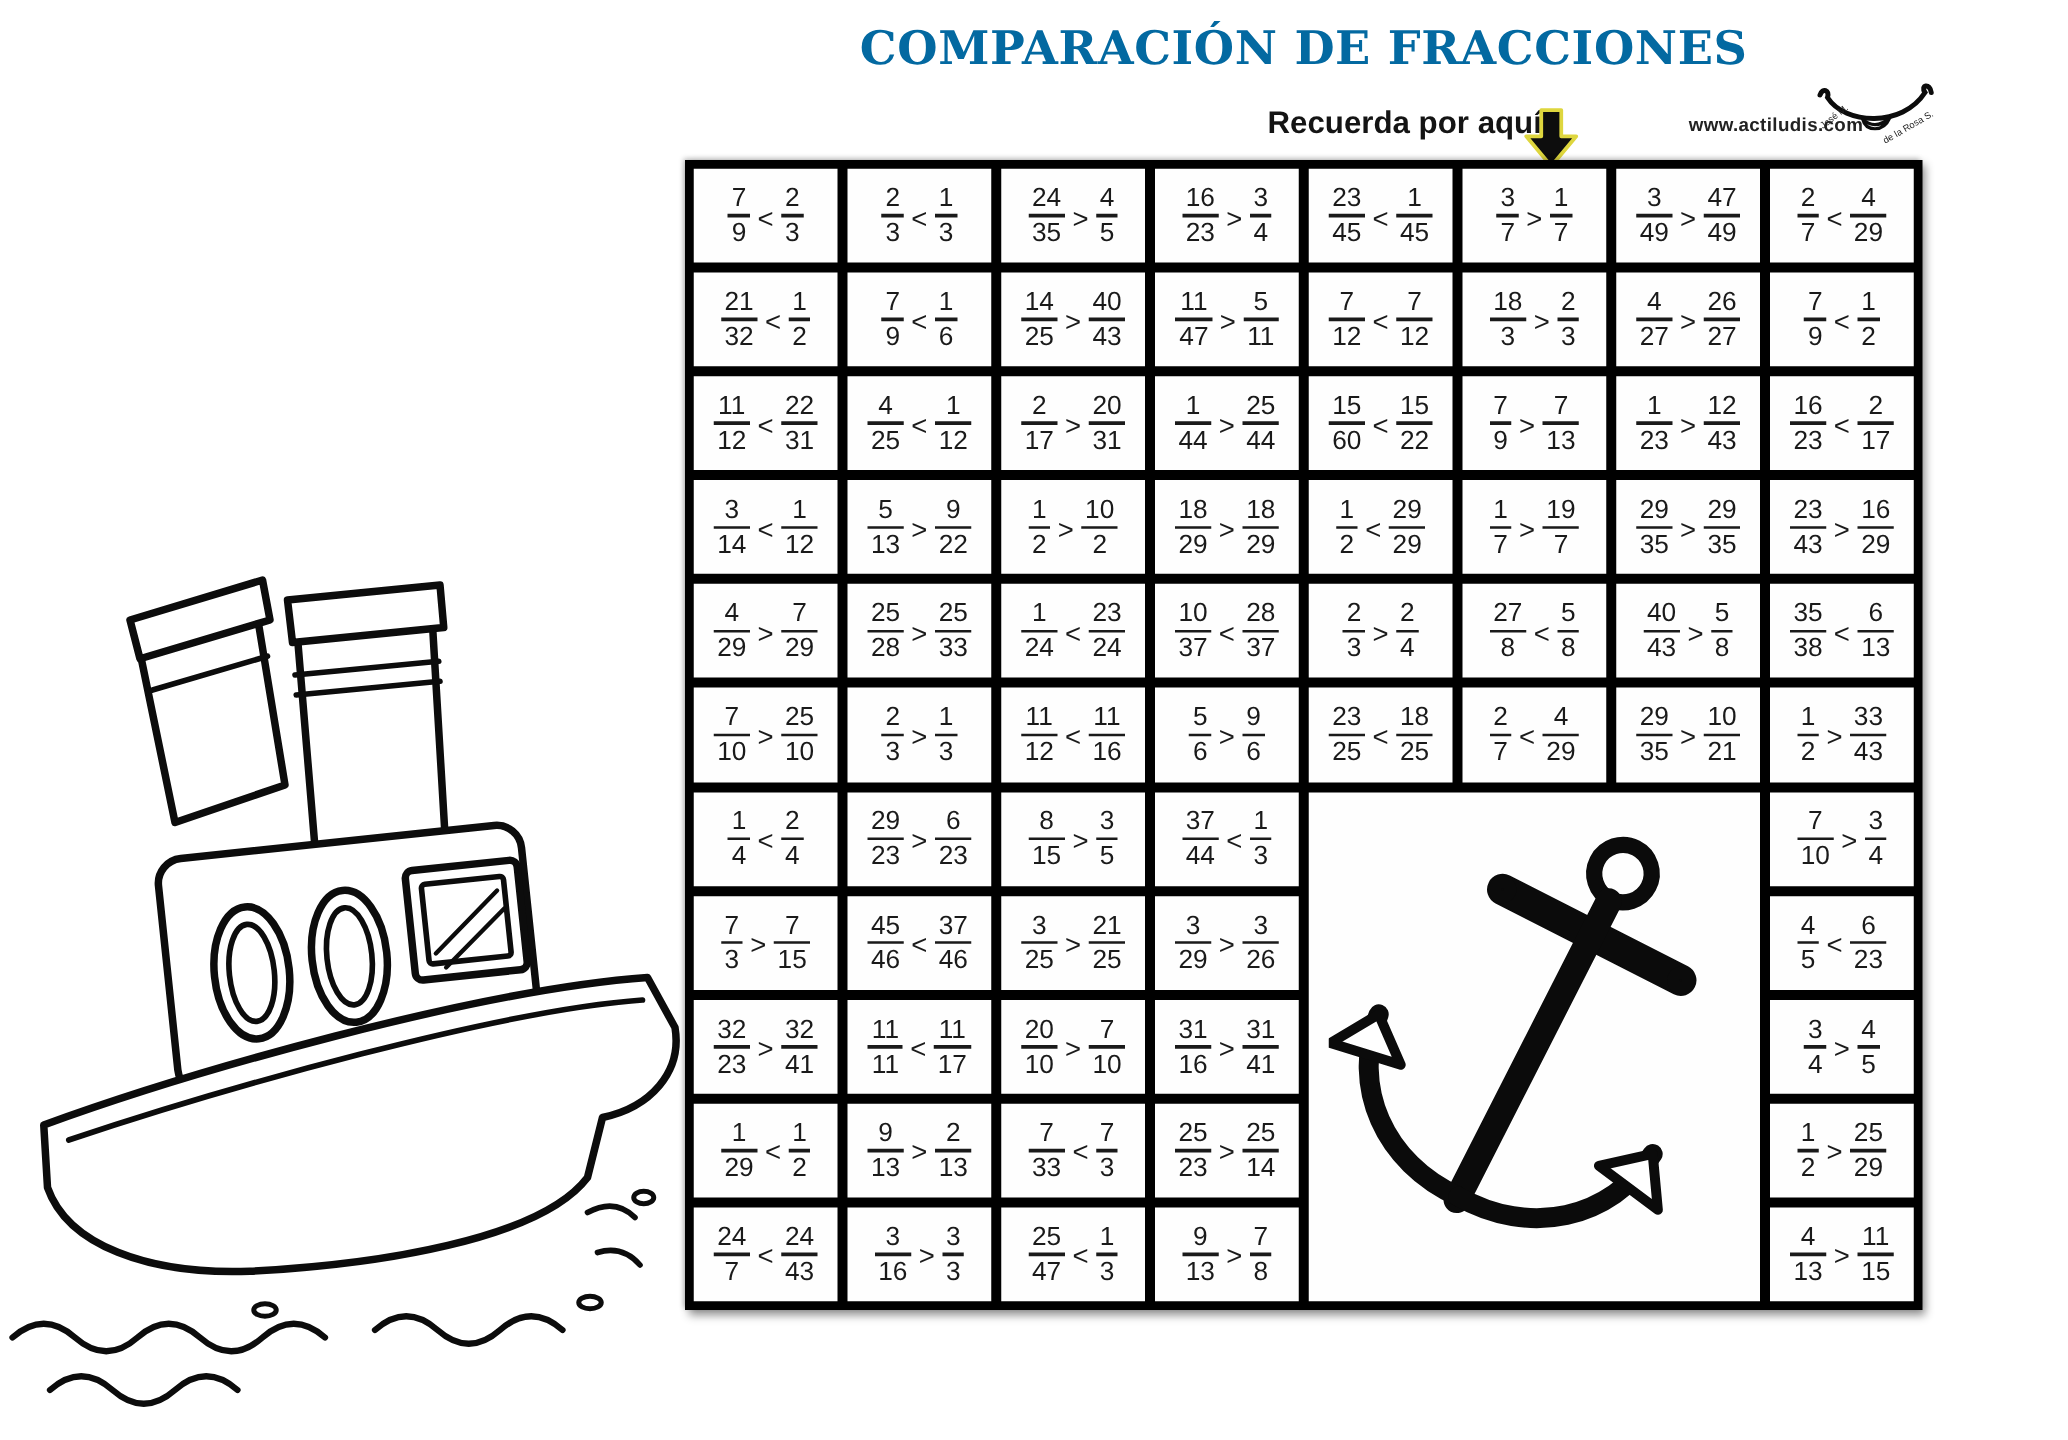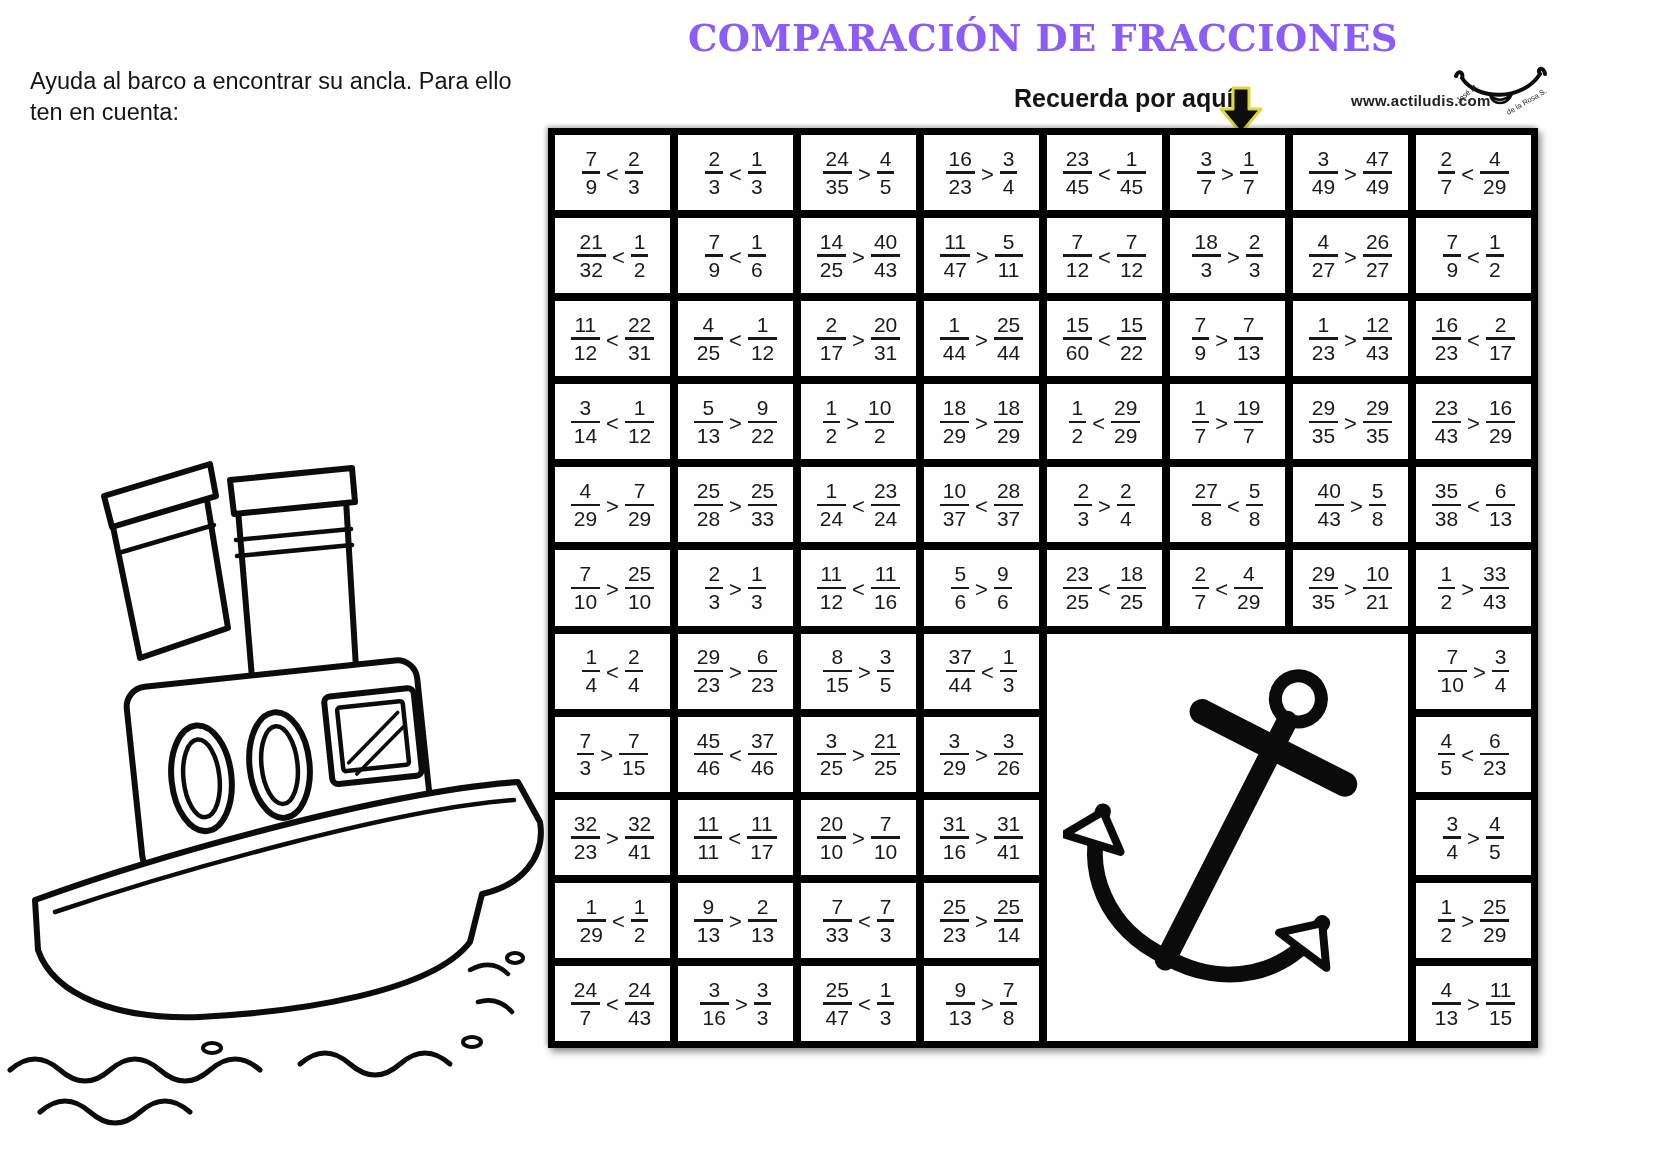--- a/index.html
+++ b/index.html
@@ -6,21 +6,21 @@
   html,body { background:#9a9a9a; }
   .page {
     position:relative; width:1654px; height:1152px; margin:0 auto;
     background:#ffffff; overflow:hidden; color:#111;
     font-family:"Liberation Sans", sans-serif;
   }
   
   .title {
     position:absolute; left:548px; top:16px; width:990px;
     text-align:center; font-family:"DejaVu Serif", serif;
-    font-weight:bold; font-size:37px; letter-spacing:0.5px; color:#8b5cf6;
+    font-weight:bold; font-size:37px; letter-spacing:0.5px; color:#0369a1;
     white-space:nowrap;
   }
   .start-label {
     position:absolute; left:1014px; top:84px;
     font-size:25px; font-weight:bold; color:#141414;
   }
   .start-arrow { position:absolute; left:1219px; top:86px; }
   .site-url {
     position:absolute; left:1351px; top:92px;
     font-size:15px; font-weight:bold; color:#222; letter-spacing:0.3px;
@@ -78,21 +78,20 @@
   <div class="logo">
     <svg width="100" height="58" viewBox="0 0 100 58">
       <path d="M6,14 C8,8 14,10 12,16 C26,38 72,40 90,12 C86,6 94,4 95,12" fill="none" stroke="#0c0c0c" stroke-width="4" stroke-linecap="round"></path>
       <path d="M40,33 q10,10 22,-1 q-4,9 -12,9 q-8,0 -10,-8 z" fill="#ffffff" stroke="#0c0c0c" stroke-width="2.5" stroke-linejoin="round"></path>
       <text x="8" y="40" font-size="7.5" font-family="Liberation Sans, sans-serif" transform="rotate(-38 10 40)" fill="#222">José M.</text>
       <text x="58" y="52" font-size="7.5" font-family="Liberation Sans, sans-serif" transform="rotate(-30 60 52)" fill="#222">de la Rosa S.</text>
     </svg>
   </div>
 
   <div class="instructions">
-    <p>Ayuda al barco a encontrar su ancla. Para ello ten en cuenta:</p>
   </div>
 
   <div class="boat">
     <svg width="545" height="700" viewBox="0 0 545 700">
       <g stroke="#0c0c0c" stroke-width="6" fill="#ffffff" stroke-linejoin="round" stroke-linecap="round">
 
         <path d="M112,92 L206,64 L228,198 L140,228 Z"></path>
         <path d="M104,66 L210,34 L216,66 L112,97 Z"></path>
         <path d="M122,122 L214,95" fill="none" stroke-width="4.5"></path>
 

